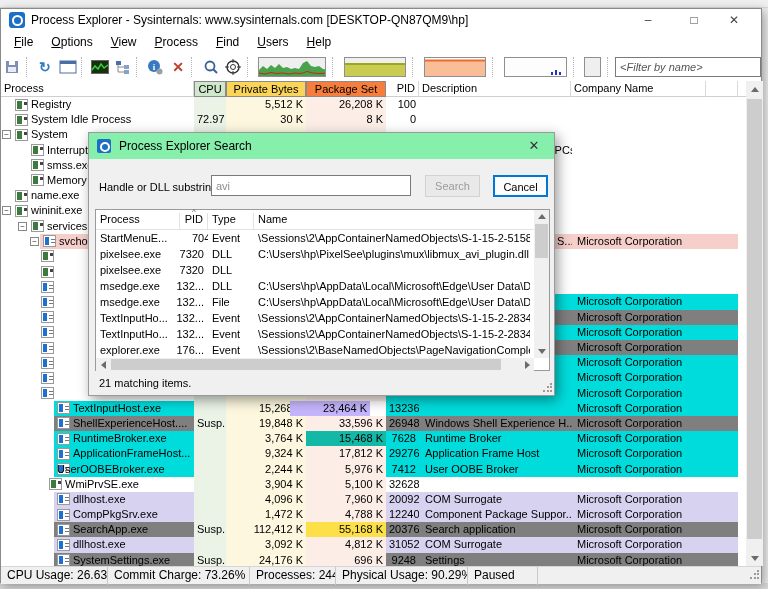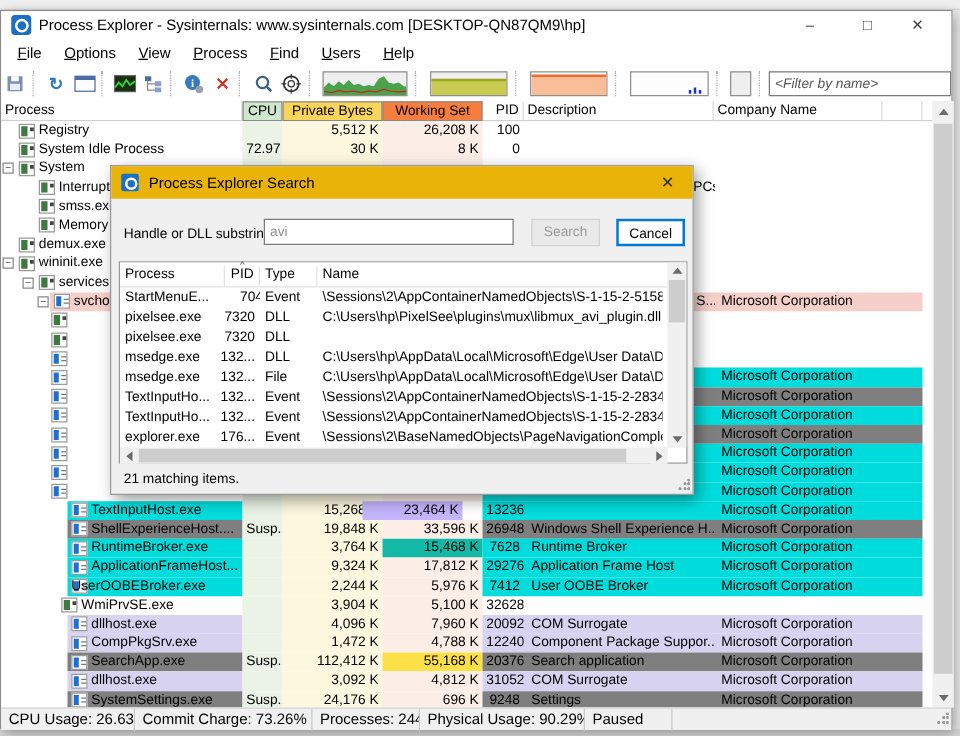--- a/index.html
+++ b/index.html
@@ -70,21 +70,21 @@
         background:radial-gradient(circle at 2px 8px,#9a9a9a 1px,transparent 1.5px),
                    radial-gradient(circle at 6px 8px,#9a9a9a 1px,transparent 1.5px),
                    radial-gradient(circle at 6px 4px,#9a9a9a 1px,transparent 1.5px),
                    radial-gradient(circle at 9px 8px,#9a9a9a 1px,transparent 1.5px),
                    radial-gradient(circle at 9px 4px,#9a9a9a 1px,transparent 1.5px),
                    radial-gradient(circle at 9px 1px,#9a9a9a 1px,transparent 1.5px);}
 
   
   #dialog{left:88px;top:132px;width:467px;height:264px;background:#f0f0f0;border:1px solid #9a9a9a;
           box-shadow:3px 4px 12px rgba(0,0,0,.4);font-size:11px;}
-  .dlg-title{left:0;top:0;width:465px;height:26px;background:#eab308;}
+  .dlg-title{left:0;top:0;width:465px;height:26px;background:#86efac;}
   .dlg-icon{left:8px;top:6px;width:14px;height:14px;background:#1b6fc4;border-radius:2px;}
   .dlg-icon::after{content:"";position:absolute;left:2.5px;top:2.5px;width:6px;height:6px;border:2px solid #fff;border-radius:50%;}
   .dlg-title-text{left:30px;top:6px;font-size:12px;}
   .dlg-close{right:0;top:0;width:40px;height:26px;text-align:center;line-height:26px;font-size:13px;color:#333;}
   .dlg-label{left:10px;top:48px;font-size:11px;}
   .dlg-input{left:122px;top:42px;width:200px;height:21px;border:1px solid #7a7a7a;background:#fff;color:#8f8f8f;
              font-size:11px;padding:0 4px;font-family:"Liberation Sans",sans-serif;}
   .btn{position:absolute;height:22px;font-size:11px;text-align:center;line-height:20px;}
   .btn-search{left:336px;top:42px;width:55px;background:#e9e9e9;border:1px solid #d2d2d2;color:#9b9b9b;}
   .btn-cancel{left:404px;top:42px;width:55px;background:#fdfdfd;border:2px solid #0078d7;color:#000;}
@@ -237,21 +237,21 @@
       <div class="tsep"></div>
       <div class="graphbox" style="width:18px;"></div>
       <div class="tsep"></div>
       <input class="filterbox" value="&lt;Filter by name&gt;" style="">
     </div>
 
     <div class="abs colhdr">
       <div class="hcell" style="left:0;width:193px;">Process</div>
       <div class="hcell hfill" style="left:193px;width:32px;background:#cfe8cc;">CPU</div>
       <div class="hcell hfill" style="left:225px;width:80px;background:#fbd559;">Private Bytes</div>
-      <div class="hcell hfill" style="left:305px;width:80px;background:#f67d3c;">Working Set</div>
+      <div class="hcell hfill" style="left:305px;width:80px;background:#f67d3c;">Package Set</div>
       <div class="hcell num" style="left:385px;width:33px;">PID</div>
       <div class="hcell" style="left:418px;width:152px;">Description</div>
       <div class="hcell" style="left:570px;width:135px;">Company Name</div>
       <div class="hcell" style="left:705px;width:32px;"></div>
     </div>
 
     <div class="abs plist">
         <div class="prow">
           <div class="cell num" style="left: 193px; width: 32px; background: rgb(234, 243, 230);"></div>
           <div class="cell num" style="left: 225px; width: 80px; background: rgb(252, 247, 222);">5,512 K</div>
@@ -314,21 +314,21 @@
           <span class="pname" style="left: 46px;">Memory Compression</span>
         </div>
         <div class="prow">
           <div class="cell num" style="left: 193px; width: 32px; background: rgb(234, 243, 230);"></div>
           <div class="cell num" style="left: 225px; width: 80px; background: rgb(252, 247, 222);"></div>
           <div class="cell num" style="left: 305px; width: 80px; background: rgb(252, 238, 231);"></div>
           <div class="cell num" style="left: 385px; width: 33px;"></div>
           <div class="cell " style="left: 421px; width: 150px;"></div>
           <div class="cell " style="left: 573px; width: 133px;"></div>
           <span class="picon sys" style="left: 14px;"></span>
-          <span class="pname" style="left: 30px;">demux.exe</span>
+          <span class="pname" style="left: 30px;">name.exe</span>
         </div>
         <div class="prow">
           <div class="cell num" style="left: 193px; width: 32px; background: rgb(234, 243, 230);"></div>
           <div class="cell num" style="left: 225px; width: 80px; background: rgb(252, 247, 222);"></div>
           <div class="cell num" style="left: 305px; width: 80px; background: rgb(252, 238, 231);"></div>
           <div class="cell num" style="left: 385px; width: 33px;"></div>
           <div class="cell " style="left: 421px; width: 150px;"></div>
           <div class="cell " style="left: 573px; width: 133px;"></div>
           <div class="expander" style="left: 1px;">−</div>
           <span class="picon sys" style="left: 14px;"></span>

